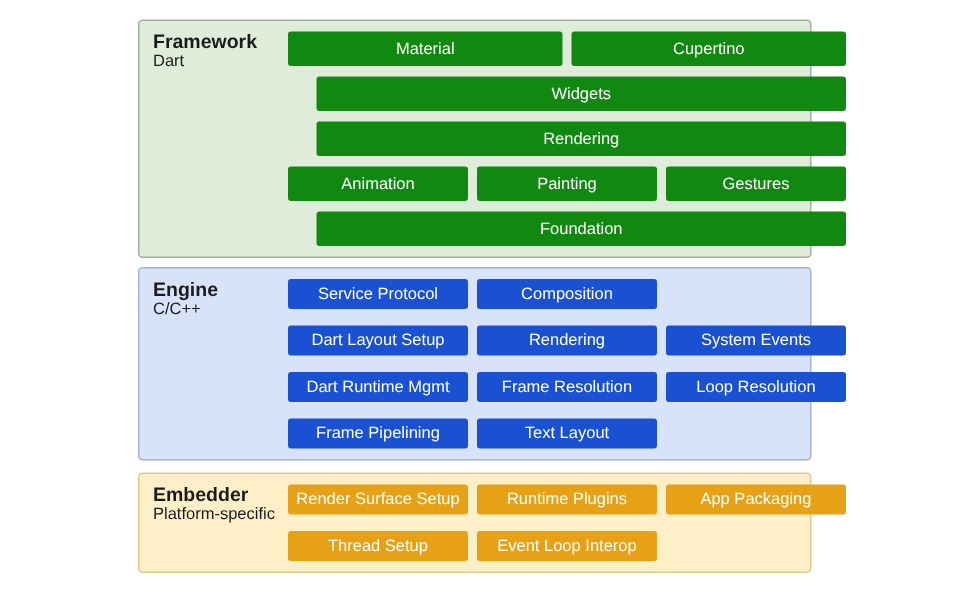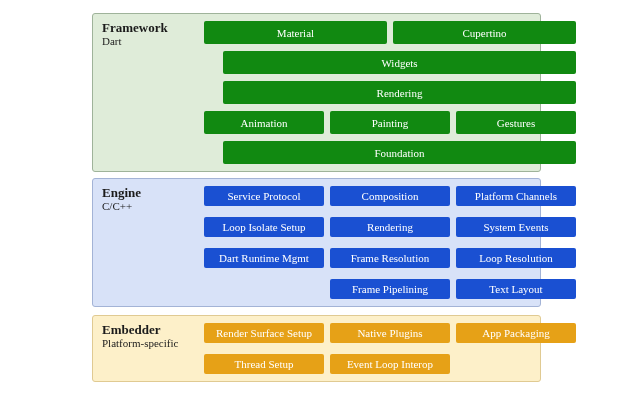--- a/index.html
+++ b/index.html
@@ -1,32 +1,32 @@
 <!DOCTYPE html>
 <html style="--framework_bg: #dfecd9; --framework_border: #9fb39a; --framework_box: #118911; --engine_bg: #d8e2f8; --engine_border: #a3b3d6; --engine_box: #1a50d2; --embedder_bg: #fdf0c9; --embedder_border: #e0ca92; --embedder_box: #e6a117;"><head>
 <meta charset="utf-8">
 <style>
   html,body{margin:0;padding:0;background:#ffffff;}
   .canvas{
     position:relative;width:640px;height:400px;background:#ffffff;overflow:hidden;
-    font-family:Liberation Serif, serif;
+    font-family:Liberation Sans, sans-serif;
   }
   .section{
     position:absolute;left:92px;width:449px;box-sizing:border-box;
     border:1px solid;border-radius:3px;
   }
   .sec-framework{top:13px;height:159px;background:var(--framework_bg);border-color:var(--framework_border);}
   .sec-engine{top:178px;height:129px;background:var(--engine_bg);border-color:var(--engine_border);}
   .sec-embedder{top:315px;height:67px;background:var(--embedder_bg);border-color:var(--embedder_border);padding-left:44px;}
   .sec-header{position:absolute;left:9px;top:6px;color:#1b1b1b;}
   .sec-title{font-size:13px;font-weight:bold;line-height:15px;}
   .sec-subtitle{font-size:11px;line-height:13px;}
-  .boxes{position:absolute;left:111px;top:7px;width:372px;}
+  .boxes{position:absolute;left:99px;top:7px;width:372px;}
   .row{display:flex;gap:6px;}
-  .row-end{justify-content:flex-end;}
+  .row-end{justify-content:flex-start;}
   .box{
     box-sizing:border-box;border-radius:2px;display:flex;align-items:center;justify-content:center;
     color:#ffffff;font-size:11px;line-height:12px;text-align:center;white-space:nowrap;
   }
   .sec-framework .box{background:var(--framework_box);height:23px;}
   .sec-framework .row{margin-bottom:7px;}
   .sec-engine .box{background:var(--engine_box);height:20px;}
   .sec-engine .row{margin-bottom:11px;}
   .sec-embedder .box{background:var(--embedder_box);height:20px;}
   .sec-embedder .row{margin-bottom:11px;}
@@ -68,24 +68,23 @@
 
   <div class="section sec-engine">
     <div class="sec-header">
       <div class="sec-title">Engine</div>
       <div class="sec-subtitle">C/C++</div>
     </div>
     <div class="boxes">
       <div class="row">
         <div class="box w-third">Service Protocol</div>
         <div class="box w-third">Composition</div>
-        <div class="box w-third">Platform Channels</div>
       </div>
       <div class="row">
-        <div class="box w-third">Loop Isolate Setup</div>
+        <div class="box w-third">Dart Layout Setup</div>
         <div class="box w-third">Rendering</div>
         <div class="box w-third">System Events</div>
       </div>
       <div class="row">
         <div class="box w-third">Dart Runtime Mgmt</div>
         <div class="box w-third">Frame Resolution</div>
         <div class="box w-third">Loop Resolution</div>
       </div>
       <div class="row row-end">
         <div class="box w-third">Frame Pipelining</div>
@@ -95,21 +94,21 @@
   </div>
 
   <div class="section sec-embedder">
     <div class="sec-header">
       <div class="sec-title">Embedder</div>
       <div class="sec-subtitle">Platform-specific</div>
     </div>
     <div class="boxes">
       <div class="row">
         <div class="box w-third">Render Surface Setup</div>
-        <div class="box w-third">Native Plugins</div>
+        <div class="box w-third">Runtime Plugins</div>
         <div class="box w-third">App Packaging</div>
       </div>
       <div class="row">
         <div class="box w-third">Thread Setup</div>
         <div class="box w-third">Event Loop Interop</div>
       </div>
     </div>
   </div>
 
 </div>

